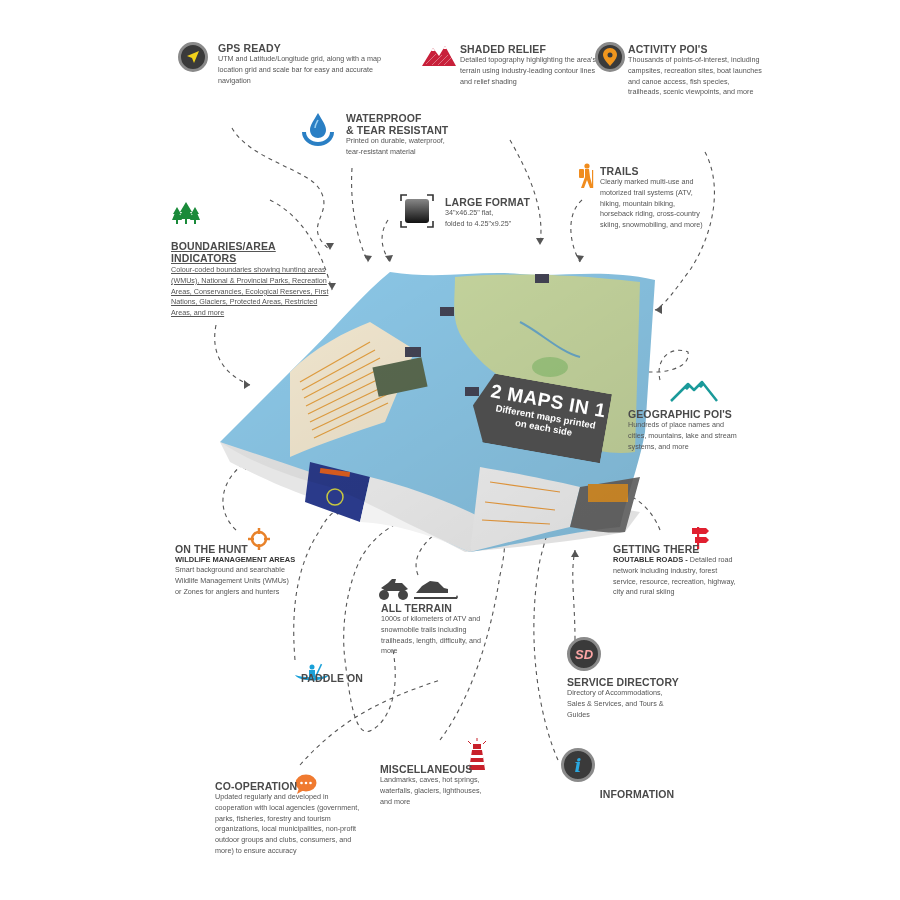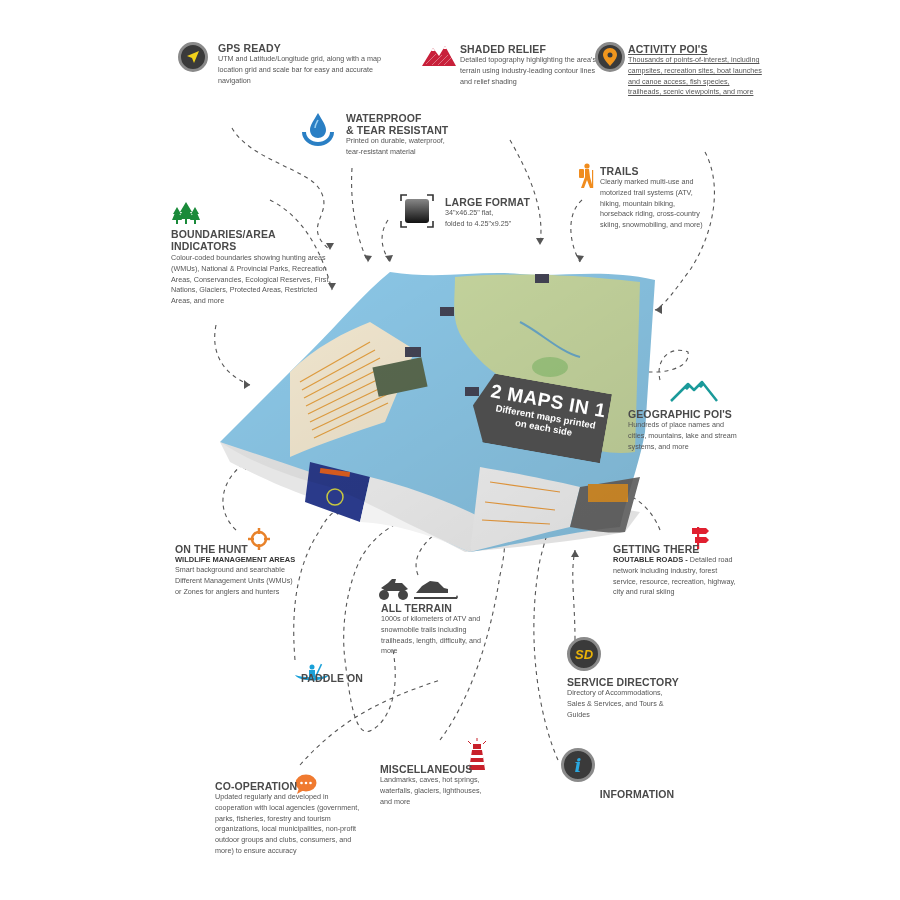--- a/index.html
+++ b/index.html
@@ -152,21 +152,21 @@
   <div class="ttl">SHADED RELIEF</div>
   <div class="desc">Detailed topography highlighting the area's terrain using industry-leading contour lines and relief shading</div>
 </div>
 
 <div class="icon circ" style="left:595px;top:42px;">
   <svg width="14" height="18" viewBox="0 0 14 18">
       <path d="M7,0 C11,0 14,3 14,7 C14,11 7,18 7,18 C7,18 0,11 0,7 C0,3 3,0 7,0 Z" fill="#f0961e"></path>
       <circle cx="7" cy="7" r="2.5" fill="#3a3a3a"></circle>
     </svg>
 </div>
-<div class="feature" style="left:628px;top:43px;width:135px;text-decoration:underline;">
+<div class="feature" style="left:628px;top:43px;width:135px;">
   <div class="ttl">ACTIVITY POI'S</div>
   <div class="desc">Thousands of points-of-interest, including campsites, recreation sites, boat launches and canoe access, fish species, trailheads, scenic viewpoints, and more</div>
 </div>
 
 <div class="icon" style="left:300px;top:110px;">
   <svg width="36" height="36" viewBox="0 0 36 36">
     <path d="M4,22 A14,12 0 0 0 32,22" fill="none" stroke="#2a7fc4" stroke-width="4"></path>
     <path d="M18,3 C22,10 26,15 26,20 C26,25 22,28 18,28 C14,28 10,25 10,20 C10,15 14,10 18,3 Z" fill="#2a7fc4"></path>
     <path d="M15,18 C15,15 17,12 18,10" stroke="#9cd0f0" stroke-width="1.5" fill="none"></path>
   </svg>
@@ -208,21 +208,21 @@
   <div class="desc">folded to 4.25"x9.25"</div>
 </div>
 
 <div class="icon" style="left:172px;top:202px;">
   <svg width="28" height="22" viewBox="0 0 28 22" fill="#1a8a3a">
     <path d="M14,0 L20,10 L18,10 L22,17 L15,17 L15,22 L13,22 L13,17 L6,17 L10,10 L8,10 Z"></path>
     <path d="M5,5 L9,12 L7.5,12 L10,18 L6,18 L6,22 L4,22 L4,18 L0,18 L2.5,12 L1,12 Z"></path>
     <path d="M23,5 L27,12 L25.5,12 L28,18 L24,18 L24,22 L22,22 L22,18 L18,18 L20.5,12 L19,12 Z"></path>
   </svg>
 </div>
-<div class="feature" style="left:171px;top:228px;width:170px;">
+<div class="feature" style="left:171px;top:240px;width:170px;text-decoration:underline;">
   <div class="ttl">BOUNDARIES/AREA</div>
   <div class="ttl" style="margin-bottom:1px;">INDICATORS</div>
   <div class="desc" style="width:162px;">Colour-coded boundaries showing hunting areas (WMUs), National &amp; Provincial Parks, Recreation Areas, Conservancies, Ecological Reserves, First Nations, Glaciers, Protected Areas, Restricted Areas, and more</div>
 </div>
 
 <div class="icon" style="left:670px;top:380px;">
   <svg width="48" height="22" viewBox="0 0 48 22">
     <path d="M1,21 L18,4 L24,10 L32,2 L47,21" fill="none" stroke="#1a9a9a" stroke-width="2.5" stroke-linejoin="round"></path>
     <path d="M18,4 L14,8 L17,10 L20,7 Z M32,2 L28,6 L31,8 L34,5 Z" fill="#1a9a9a"></path>
   </svg>
@@ -237,21 +237,21 @@
     <circle cx="11" cy="11" r="7"></circle>
     <line x1="11" y1="0" x2="11" y2="6"></line>
       <line x1="11" y1="16" x2="11" y2="22"></line>
     <line x1="0" y1="11" x2="6" y2="11"></line>
       <line x1="16" y1="11" x2="22" y2="11"></line>
   </svg>
 </div>
 <div class="feature" style="left:175px;top:543px;width:155px;">
   <div class="ttl">ON THE HUNT</div>
   <div class="sub">WILDLIFE MANAGEMENT AREAS</div>
-  <div class="desc" style="width:120px;">Smart background and searchable Different Management Units (WMUs) or Zones for anglers and hunters</div>
+  <div class="desc" style="width:120px;">Smart background and searchable Wildlife Management Units (WMUs) or Zones for anglers and hunters</div>
 </div>
 
 <div class="icon" style="left:692px;top:527px;">
   <svg width="18" height="22" viewBox="0 0 18 22" fill="#e02030">
     <rect x="5" y="0" width="2.2" height="22"></rect>
     <path d="M0,1 L14,1 L17,4 L14,7 L0,7 Z"></path>
     <path d="M3,10 L14,10 L17,13 L14,16 L3,16 Z"></path>
   </svg>
 </div>
 <div class="feature" style="left:613px;top:543px;width:130px;">
@@ -279,21 +279,21 @@
     <path d="M14,7 L20,7 L20,14 L14,14 Z"></path>
     <rect x="22" y="0" width="1.5" height="18" transform="rotate(25 22 9)"></rect>
     <path d="M0,12 C8,15 26,15 34,12 C30,19 4,19 0,12 Z"></path>
   </svg>
 </div>
 <div class="feature" style="left:233px;top:672px;width:130px;text-align:right;">
   <div class="ttl">PADDLE ON</div>
 </div>
 
 <div class="icon circ" style="left:567px;top:637px;width:34px;height:34px;">
-  <span style="color:#eab308;font-weight:bold;font-size:13px;font-style:italic;">SD</span>
+  <span style="color:#fca5a5;font-weight:bold;font-size:13px;font-style:italic;">SD</span>
 </div>
 <div class="feature" style="left:567px;top:676px;width:130px;">
   <div class="ttl">SERVICE DIRECTORY</div>
   <div class="desc" style="width:110px;">Directory of Accommodations, Sales &amp; Services, and Tours &amp; Guides</div>
 </div>
 
 <div class="icon" style="left:295px;top:774px;">
   <svg width="22" height="20" viewBox="0 0 22 20">
     <ellipse cx="11" cy="9" rx="10.5" ry="8.5" fill="#f07a30"></ellipse>
     <path d="M4,14 L2,20 L9,16 Z" fill="#f07a30"></path>

